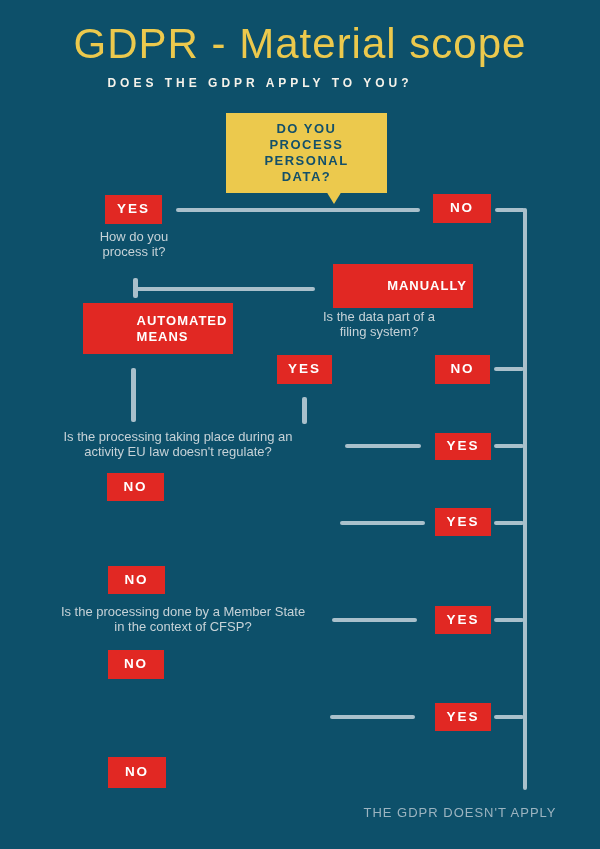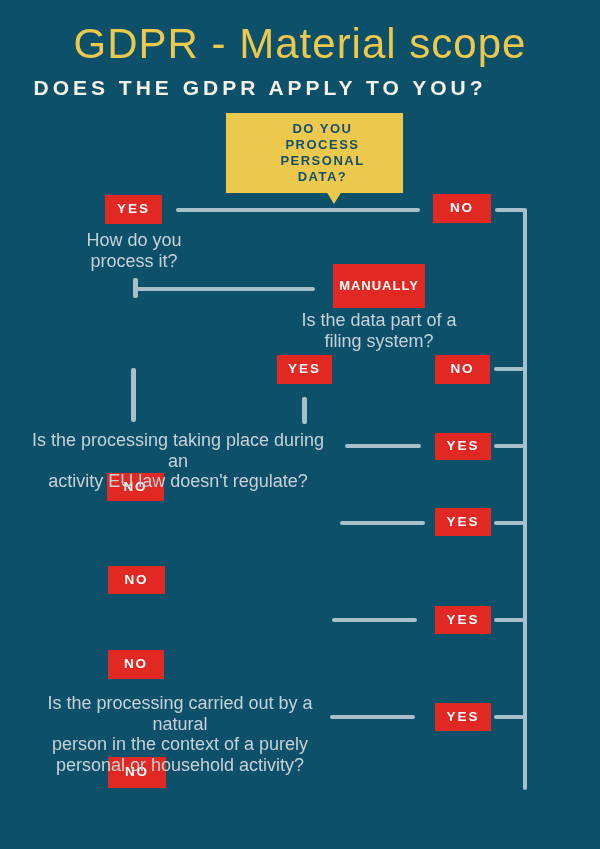--- a/index.html
+++ b/index.html
@@ -12,31 +12,31 @@
   }
   .title{
     position:absolute;left:0;top:20px;width:600px;
     text-align:center;
     font-size:42px;font-weight:300;letter-spacing:1px;
     color:var(--accent-yellow,#ecc94d);
   }
   .subtitle{
     position:absolute;left:0;top:76px;width:520px;
     text-align:center;
-    font-size:21px;font-weight:bold;letter-spacing:4px;
+    font-size:12px;font-weight:bold;letter-spacing:4px;
     color:var(--subtitle-text,#f5f2ea);
   }
   .bubble{
     position:absolute;left:226px;top:113px;width:161px;height:80px;
     background:var(--accent-yellow,#ecc94d);
     display:flex;align-items:center;justify-content:center;
     text-align:center;
     color:var(--bubble-text,#13506a);
     font-size:13px;font-weight:bold;letter-spacing:1.5px;
-    line-height:1.25;white-space:pre-line;padding-left:16px;
+    line-height:1.25;white-space:pre-line;
   }
   .bubble-tail{
     position:absolute;left:326px;top:191px;
     width:0;height:0;
     border-left:8px solid transparent;
     border-right:8px solid transparent;
     border-top:13px solid var(--accent-yellow,#ecc94d);
   }
   .line{
     position:absolute;
@@ -44,25 +44,25 @@
     border-radius:2px;
   }
   .box{
     position:absolute;
     background:var(--box-red,#e12823);
     color:var(--box-text,#ffffff);
     display:flex;align-items:center;justify-content:center;
     font-size:13.5px;font-weight:bold;letter-spacing:2px;
     line-height:1.2;white-space:pre-line;
   }
-  .box.wide{font-size:13px;letter-spacing:1px;}
+  .box.wide{font-size:13px;letter-spacing:1px;padding-left:48px;}
   .question{
     position:absolute;
     color:var(--question-text,#c6d2d7);
-    font-size:18px;line-height:1.14;
+    font-size:13px;line-height:1.14;
     text-align:center;white-space:pre-line;
   }
   .footer-label{
     position:absolute;top:805px;
     text-align:center;
     font-size:13px;letter-spacing:1px;
     color:var(--footer-text,#9cb4c0);
   }
 </style>
 </head>
@@ -93,20 +93,22 @@
   <div class="line" style="left:494px;top:521px;width:30px;height:4px"></div>
   <div class="line" style="left:332px;top:618px;width:85px;height:4px"></div>
   <div class="line" style="left:494px;top:618px;width:30px;height:4px"></div>
   <div class="line" style="left:330px;top:715px;width:85px;height:4px"></div>
   <div class="line" style="left:494px;top:715px;width:30px;height:4px"></div>
 
   <div class="box" style="left:105px;top:195px;width:57px;height:29px">YES</div>
   <div class="box" style="left:433px;top:194px;width:58px;height:29px">NO</div>
 
   <div class="box wide" style="left:333px;top:264px;width:92px;height:44px">MANUALLY</div>
+  <div class="box wide" style="left:83px;top:303px;width:102px;height:51px">AUTOMATED
+MEANS</div>
 
   <div class="box" style="left:277px;top:355px;width:55px;height:29px">YES</div>
   <div class="box" style="left:435px;top:355px;width:55px;height:29px">NO</div>
 
   <div class="box" style="left:435px;top:433px;width:56px;height:27px">YES</div>
   <div class="box" style="left:107px;top:473px;width:57px;height:28px">NO</div>
 
   <div class="box" style="left:435px;top:508px;width:56px;height:28px">YES</div>
   <div class="box" style="left:108px;top:566px;width:57px;height:28px">NO</div>
 
@@ -115,18 +117,18 @@
 
   <div class="box" style="left:435px;top:703px;width:56px;height:28px">YES</div>
   <div class="box" style="left:108px;top:757px;width:58px;height:31px">NO</div>
 
   <div class="question" style="left:34px;top:230px;width:200px">How do you
 process it?</div>
   <div class="question" style="left:28px;top:430px;width:300px">Is the processing taking place during an
 activity EU law doesn't regulate?</div>
   <div class="question" style="left:289px;top:310px;width:180px">Is the data part of a
 filing system?</div>
-  <div class="question" style="left:20px;top:693px;width:320px">Is the processing carried out by a natural
-person  in the context of a purely
-personal or household activity?</div>
+  <div class="question" style="left:33px;top:605px;width:300px">Is the processing done by a Member State
+in the context of CFSP?</div>
 
+  <div class="footer-label" style="left:340px;width:240px">THE GDPR DOESN'T APPLY</div>
 
 </div>
 
 </body></html>

